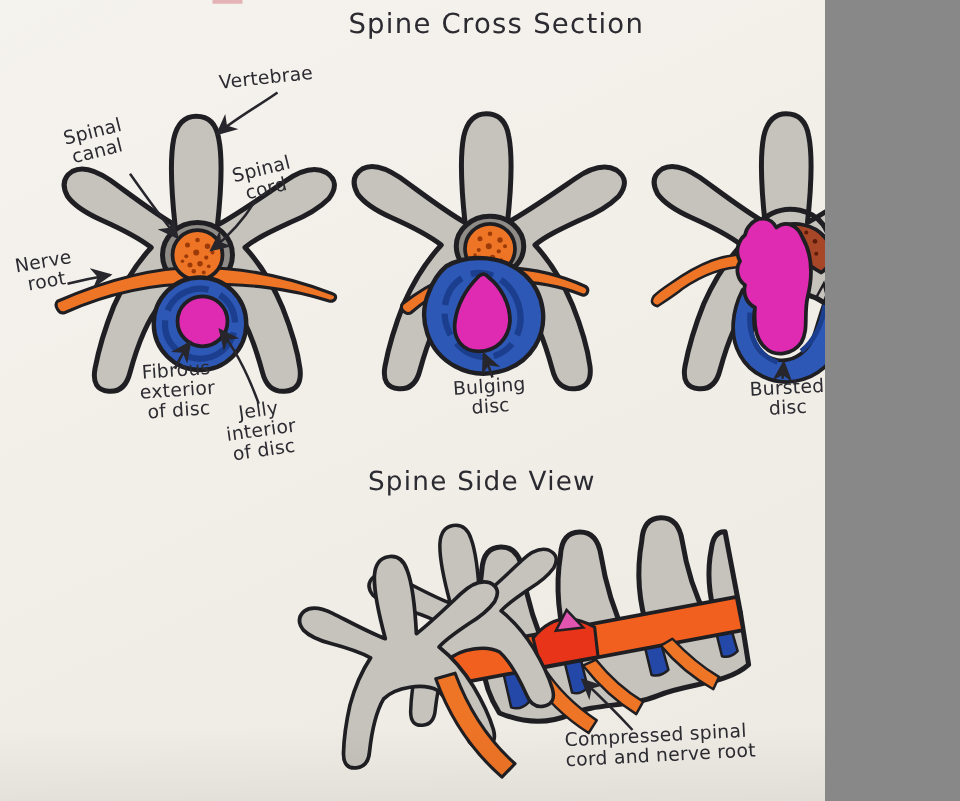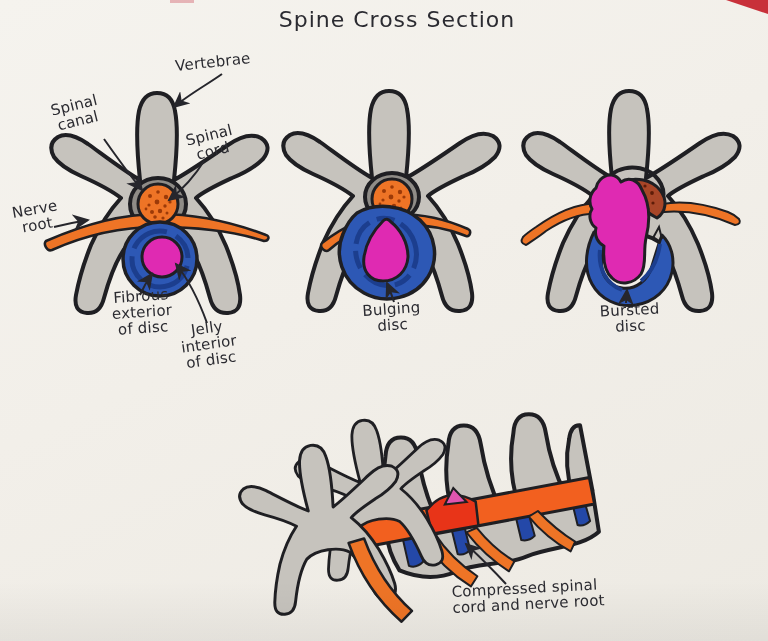--- a/index.html
+++ b/index.html
@@ -1,18 +1,18 @@
 <!DOCTYPE html>
 <html><head>
 <meta charset="utf-8">
 <style>
   html,body{margin:0;padding:0;}
   body{font-family:"DejaVu Sans", sans-serif; background:#888;}
   #stage{
-    position:relative; width:768px; height:641px; overflow:hidden;
+    position:relative; width:660px; height:641px; overflow:hidden;
     background:linear-gradient(155deg,#f5f3ee 0%,#f2efe9 45%,#edeae3 100%);
   }
   #stage:after{
     content:""; position:absolute; left:0; right:0; bottom:0; height:60px;
     background:linear-gradient(rgba(0,0,0,0),rgba(0,0,0,0.05));
     pointer-events:none;
   }
   svg{position:absolute; left:0; top:0;}
   .hand{
     position:absolute; color:#2b2b31; font-size:15px; line-height:1.08;
@@ -164,15 +164,16 @@
 
 <div class="hand" style="left:175px; top:53px; width:95px; transform:rotate(-6deg);">Vertebrae</div>
 <div class="hand center" style="left:50px; top:97px; width:52px; transform:rotate(-14deg);">Spinal canal</div>
 <div class="hand center" style="left:185px; top:127px; width:52px; transform:rotate(-14deg);">Spinal cord</div>
 <div class="hand center" style="left:12px; top:201px; width:48px; transform:rotate(-10deg);">Nerve root</div>
 <div class="hand center" style="left:110px; top:288px; width:64px; transform:rotate(-4deg);">Fibrous exterior of disc</div>
 <div class="hand center" style="left:176px; top:320px; width:66px; transform:rotate(-8deg);">Jelly interior of disc</div>
 <div class="hand center" style="left:356px; top:301px; width:72px; transform:rotate(-4deg);">Bulging disc</div>
 <div class="hand center" style="left:594px; top:302px; width:72px; transform:rotate(-3deg);">Bursted disc</div>
 
+<div class="hand title" style="left:283px; top:374px; width:205px; font-size:21px;">Spine Side View</div>
 <div class="hand" style="left:452px; top:580px; width:155px; transform:rotate(-3deg);">Compressed spinal cord and nerve root</div>
 
 </div>
 
 </body></html>

